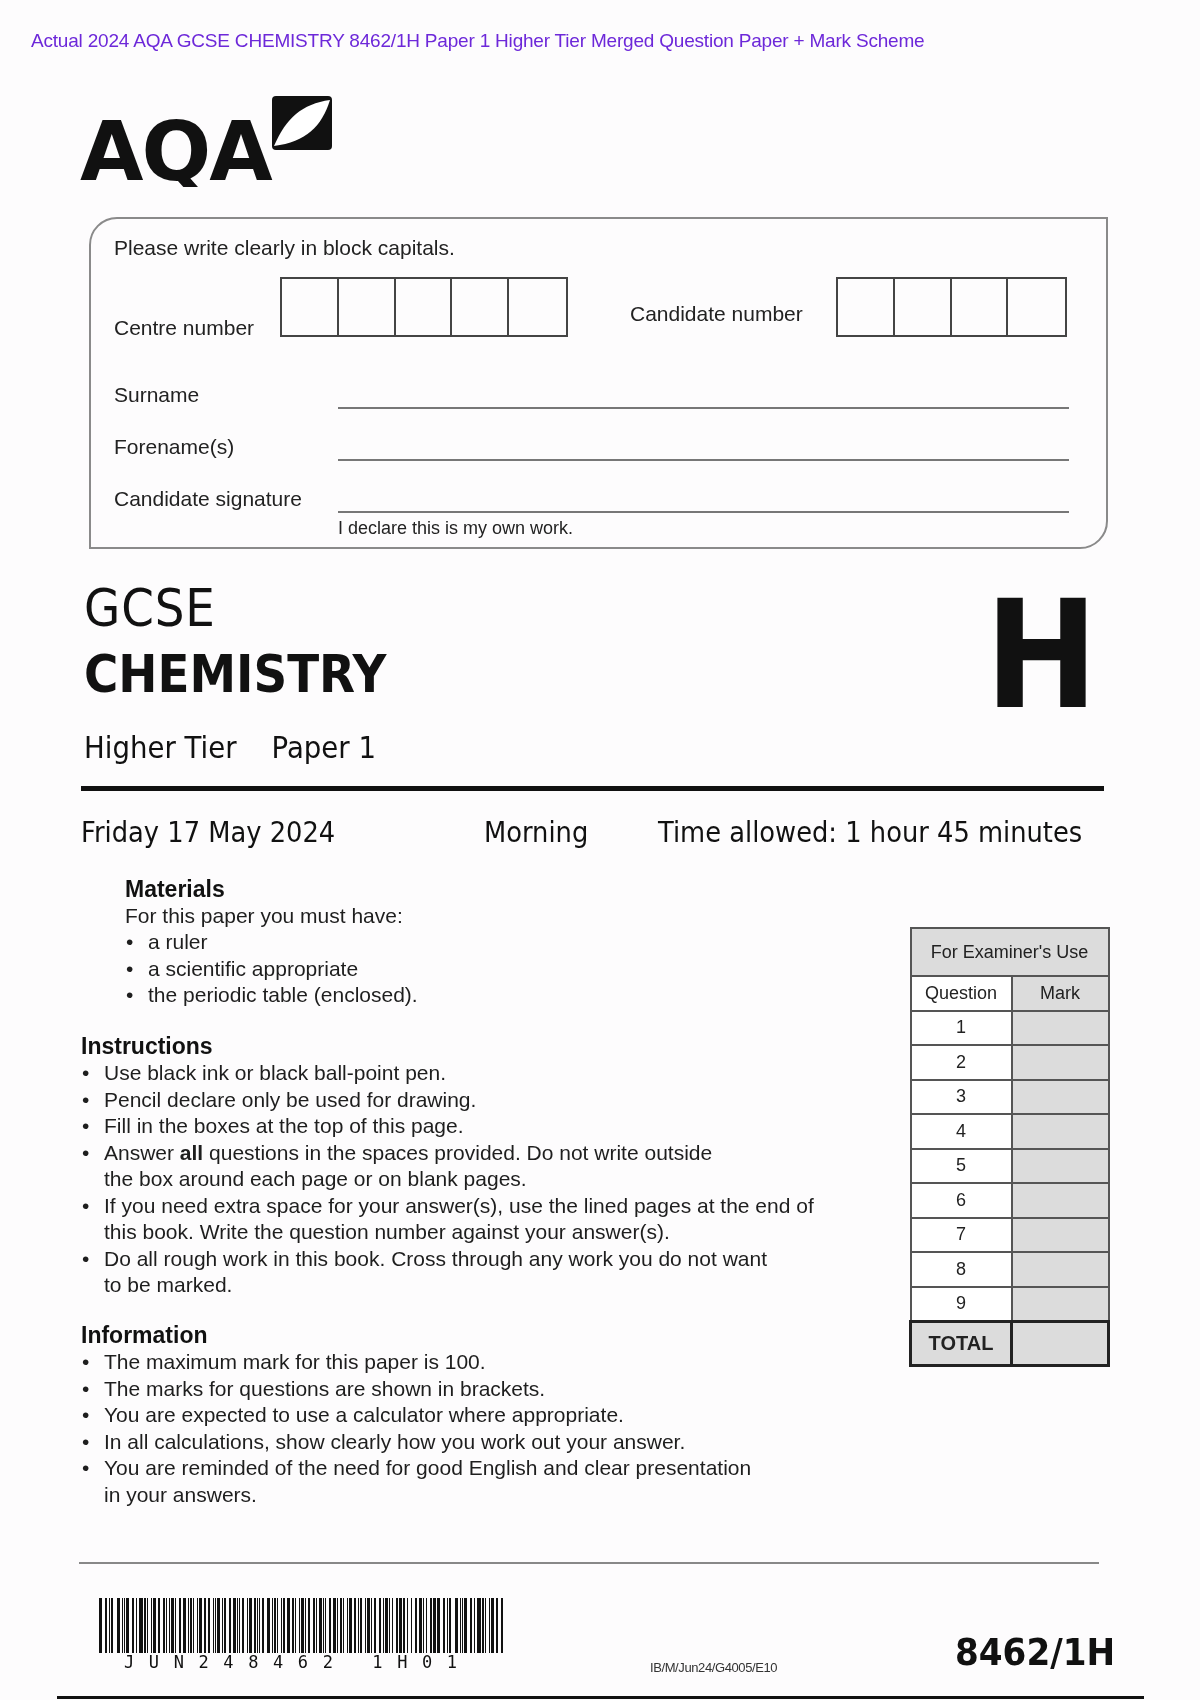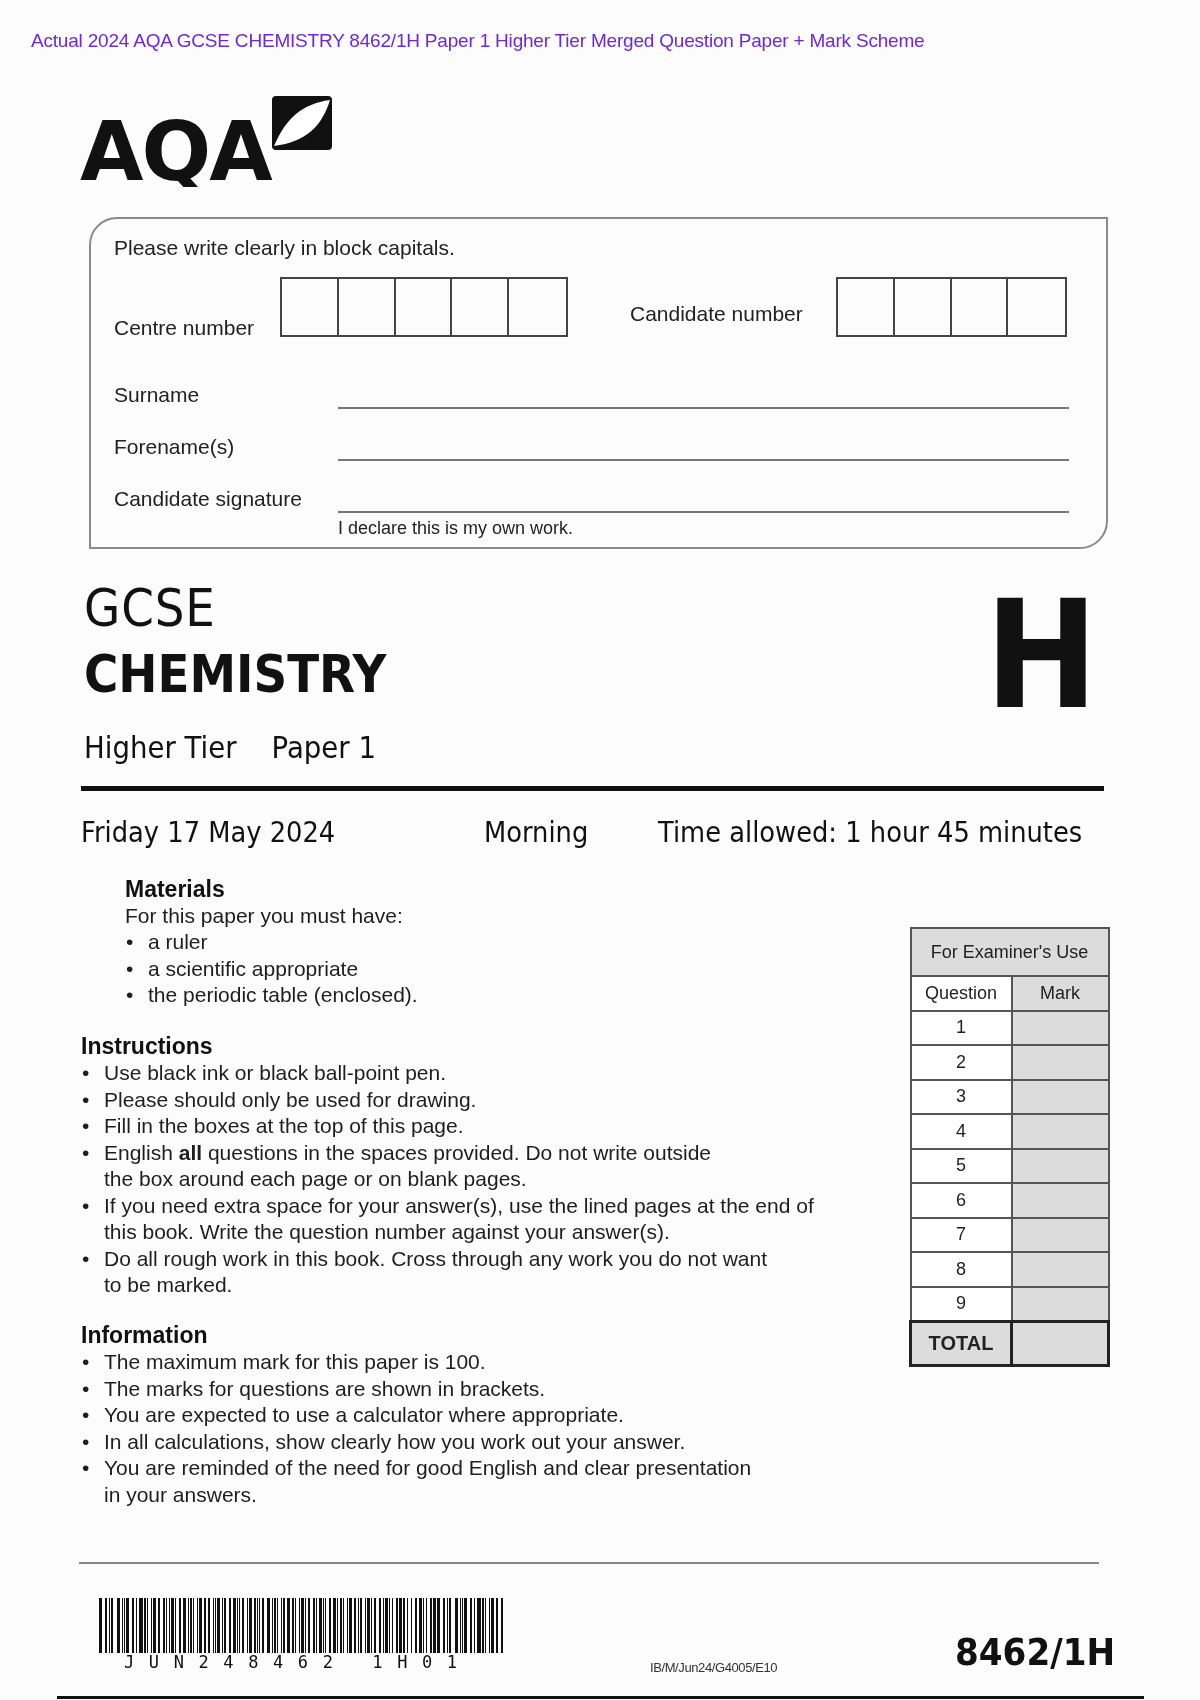--- a/index.html
+++ b/index.html
@@ -115,23 +115,23 @@
     <li>a ruler</li>
     <li>a scientific appropriate</li>
     <li>the periodic table (enclosed).</li>
   </ul>
 </div>
 
 <div class="abs" style="left:81px; top:1033px; width:800px;">
   <div class="sec-head">Instructions</div>
   <ul class="bullets">
     <li>Use black ink or black ball-point pen.</li>
-    <li>Please should only be used for drawing.</li>
+    <li>Pencil declare only be used for drawing.</li>
     <li>Fill in the boxes at the top of this page.</li>
-    <li><span>English </span><b>all</b><span> questions in the spaces provided.  Do not write outside</span><br><span>the box around each page or on blank pages.</span></li>
+    <li><span>Answer </span><b>all</b><span> questions in the spaces provided.  Do not write outside</span><br><span>the box around each page or on blank pages.</span></li>
     <li><span>If you need extra space for your answer(s), use the lined pages at the end of</span><br><span>this book.  Write the question number against your answer(s).</span></li>
     <li><span>Do all rough work in this book.  Cross through any work you do not want</span><br><span>to be marked.</span></li>
   </ul>
 </div>
 
 <div class="abs" style="left:81px; top:1322px; width:760px;">
   <div class="sec-head">Information</div>
   <ul class="bullets">
     <li>The maximum mark for this paper is 100.</li>
     <li>The marks for questions are shown in brackets.</li>

